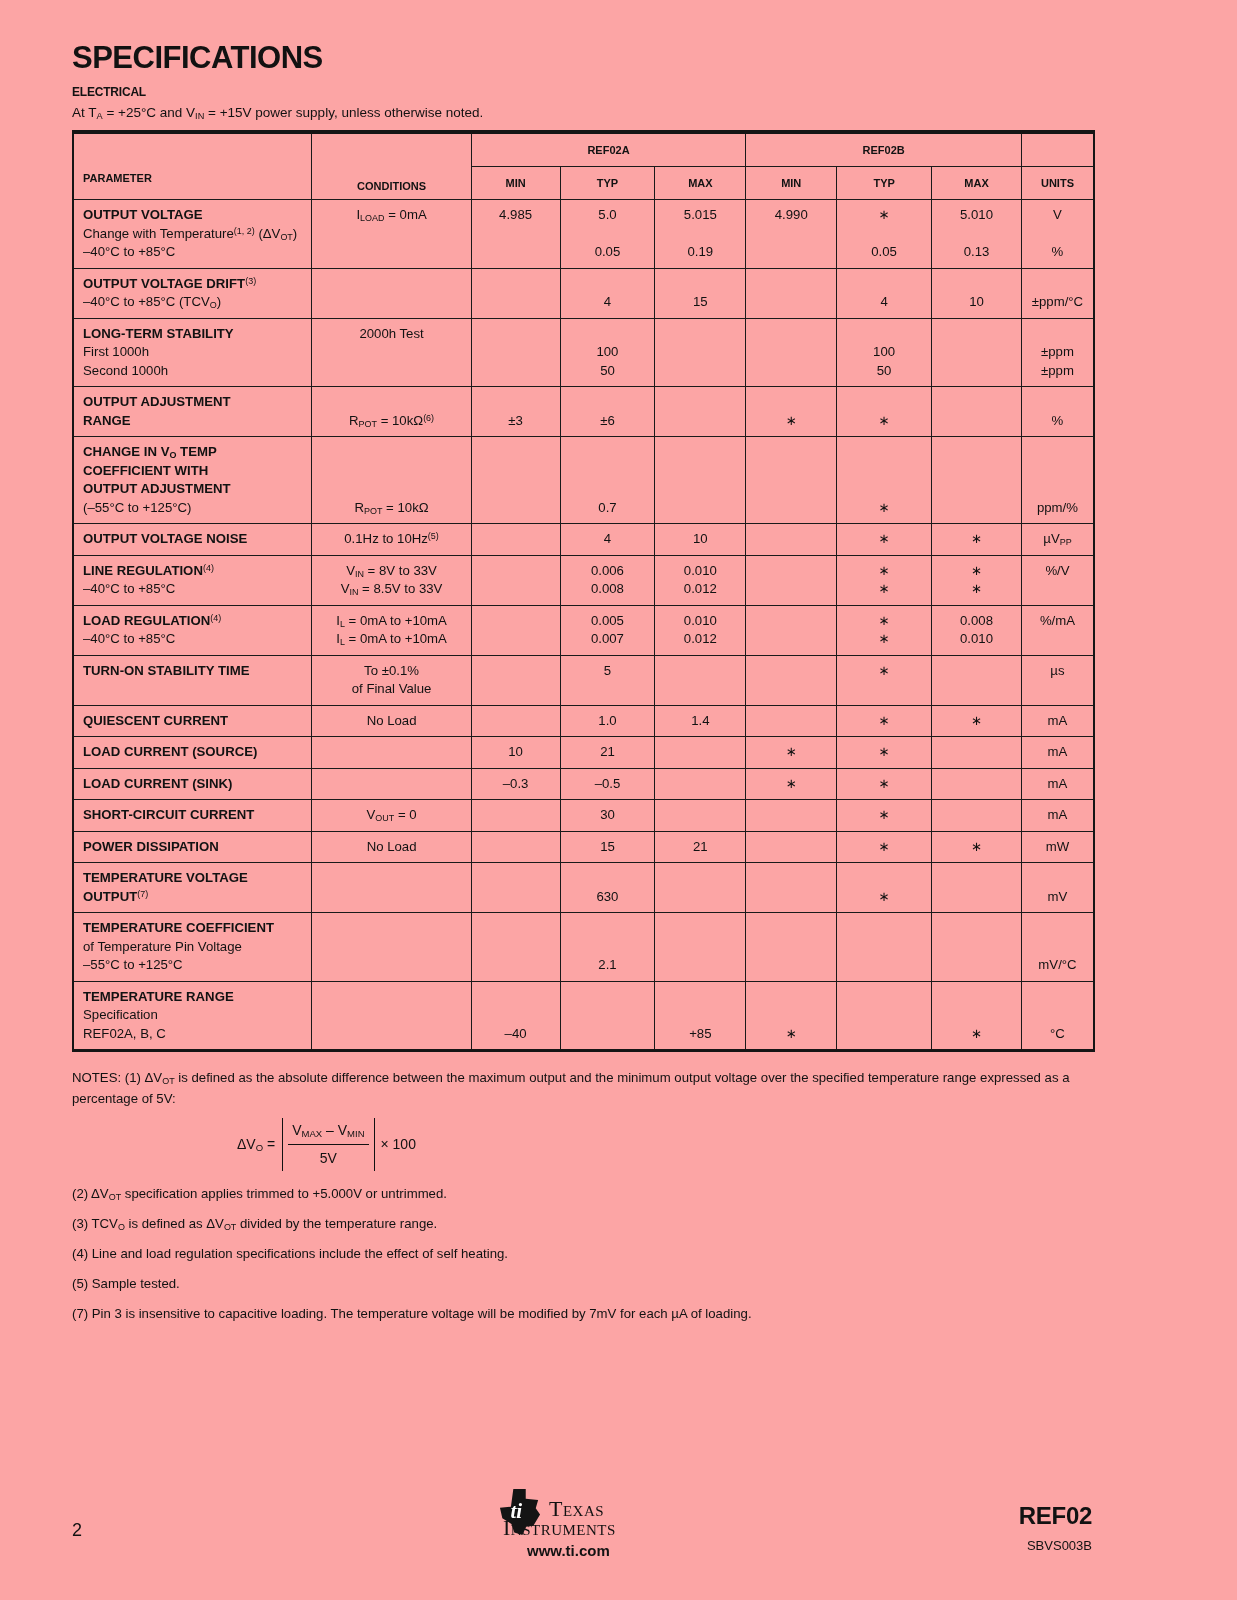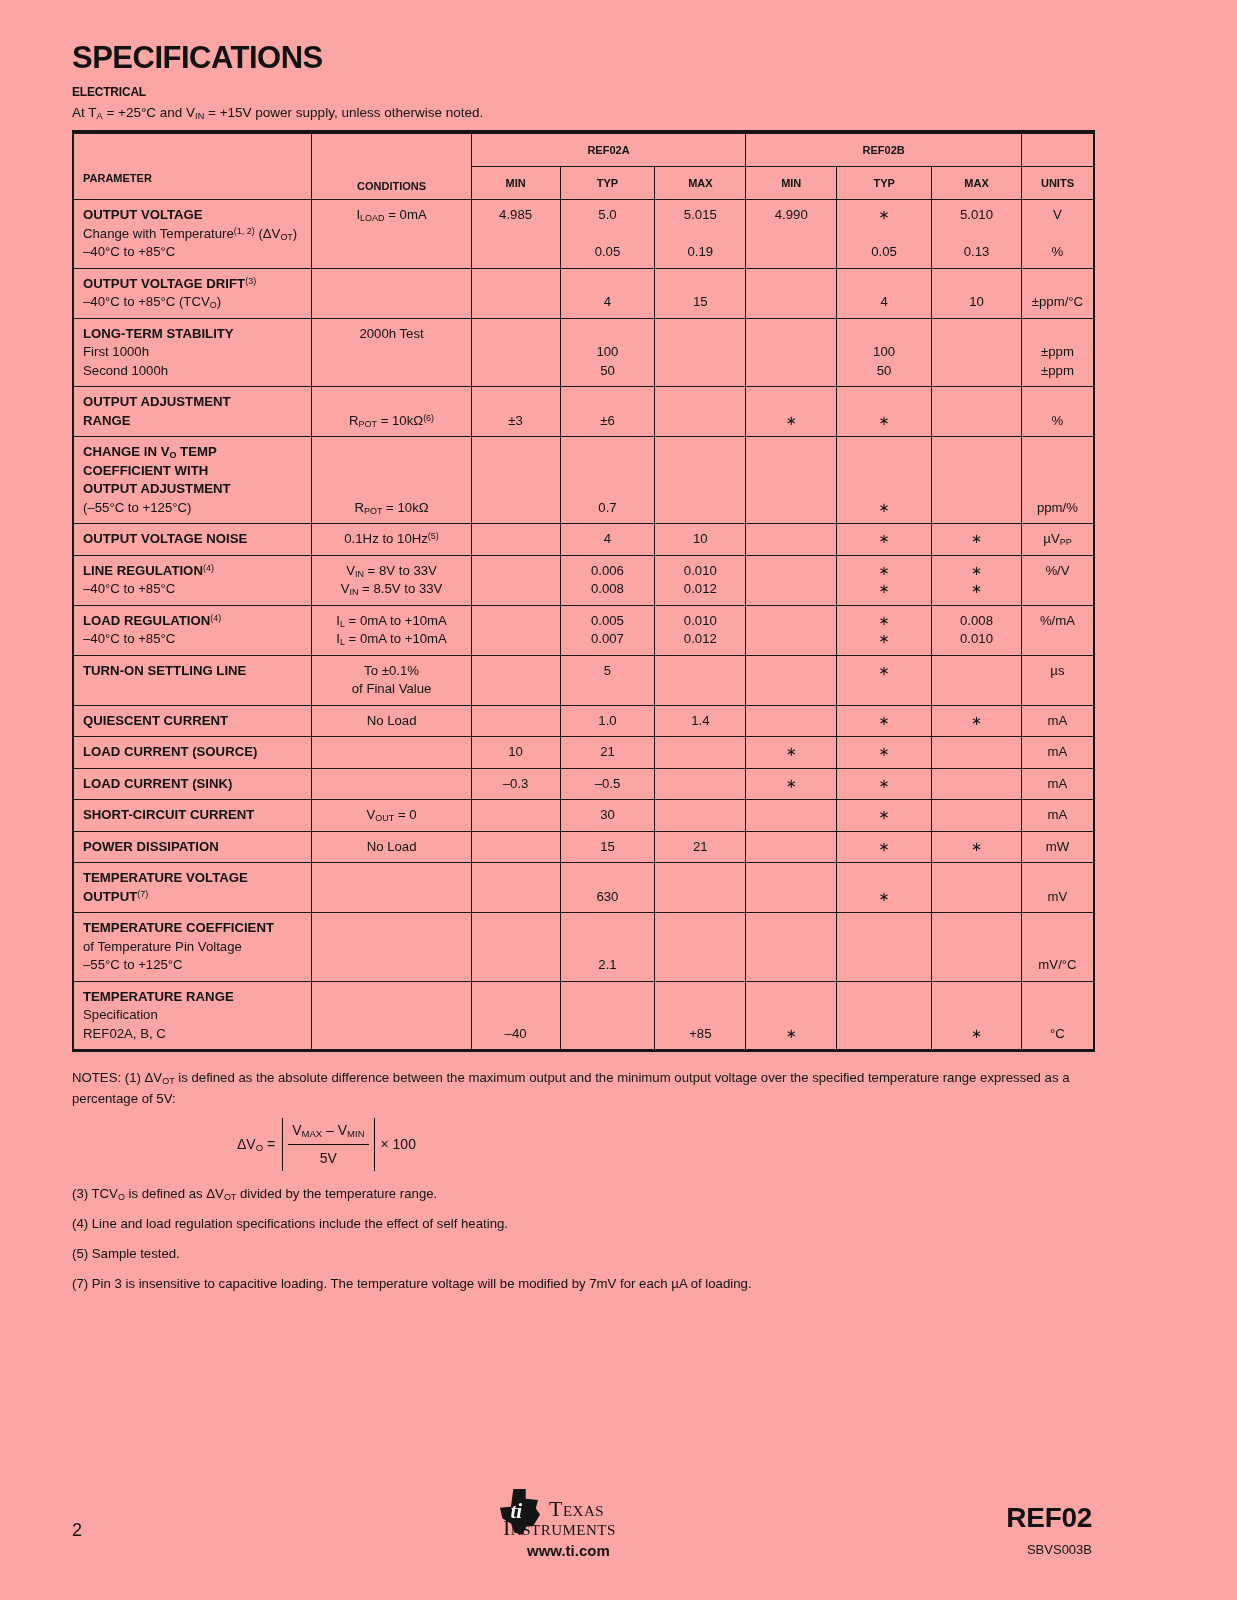--- a/index.html
+++ b/index.html
@@ -42,21 +42,21 @@
   .formula .frhs{margin-left:6px;}
 
   .footer{position:absolute;left:0;top:1480px;width:1237px;height:100px;}
   .pageno{position:absolute;left:72px;top:40px;font-size:18px;}
   .brand{position:absolute;left:497px;top:8px;width:220px;}
   .emblem{position:absolute;left:2px;top:0px;width:42px;height:48px;}
   .b1{margin:13px 0 0 52px;font-family:"Liberation Serif",serif;font-variant:small-caps;font-size:22px;line-height:16px;letter-spacing:0.5px;}
   .b2{margin:2px 0 0 6px;font-family:"Liberation Serif",serif;font-variant:small-caps;font-size:22px;line-height:18px;letter-spacing:0.5px;}
   .site{margin:5px 0 0 30px;font-size:15px;font-weight:bold;}
   .docid{position:absolute;right:145px;top:22px;text-align:right;}
-  .part{font-size:28px;font-weight:bold;letter-spacing:-0.3px;}
+  .part{font-size:24px;font-weight:bold;letter-spacing:-0.3px;}
   .docnum{font-size:13px;margin-top:8px;}
 </style>
 </head>
 <body>
 
 <div class="page">
   <div class="content">
     <h1 class="title">SPECIFICATIONS</h1>
     <h2 class="subtitle">ELECTRICAL</h2>
     <p class="cond">At T<sub>A</sub> = +25°C and V<sub>IN</sub> = +15V power supply, unless otherwise noted.</p>
@@ -341,21 +341,21 @@
             <td class="v">
               <div class="ln">0.008</div>
               <div class="ln">0.010</div>
             </td>
             <td class="v">
               <div class="ln">%/mA</div>
             </td>
           </tr>
           <tr>
             <td class="p">
-              <div class="ln"><b>TURN-ON SETTLING LINE</b></div>
+              <div class="ln"><b>TURN-ON STABILITY TIME</b></div>
             </td>
             <td class="v">
               <div class="ln">To ±0.1%</div>
               <div class="ln">of Final Value</div>
             </td>
             <td class="v"></td>
             <td class="v">
               <div class="ln">5</div>
             </td>
             <td class="v"></td>
@@ -575,20 +575,21 @@
         <span class="flhs">ΔV<sub>O</sub> =</span>
         <span class="abs">
           <span class="frac">
             <span class="num">V<sub>MAX</sub> – V<sub>MIN</sub></span>
             <span class="den">5V</span>
           </span>
         </span>
         <span class="frhs">× 100</span>
       </div>
       <div id="notes-rest">
+          <p class="note">(2) ΔV<sub>OT</sub> specification applies trimmed to +5.000V or untrimmed.</p>
           <p class="note">(3) TCV<sub>O</sub> is defined as ΔV<sub>OT</sub> divided by the temperature range.</p>
           <p class="note">(4) Line and load regulation specifications include the effect of self heating.</p>
           <p class="note">(5) Sample tested.</p>
           <p class="note">(7) Pin 3 is insensitive to capacitive loading. The temperature voltage will be modified by 7mV for each µA of loading.</p>
         </div>
     </div>
   </div>
 
   <div class="footer">
     <div class="pageno">2</div>

